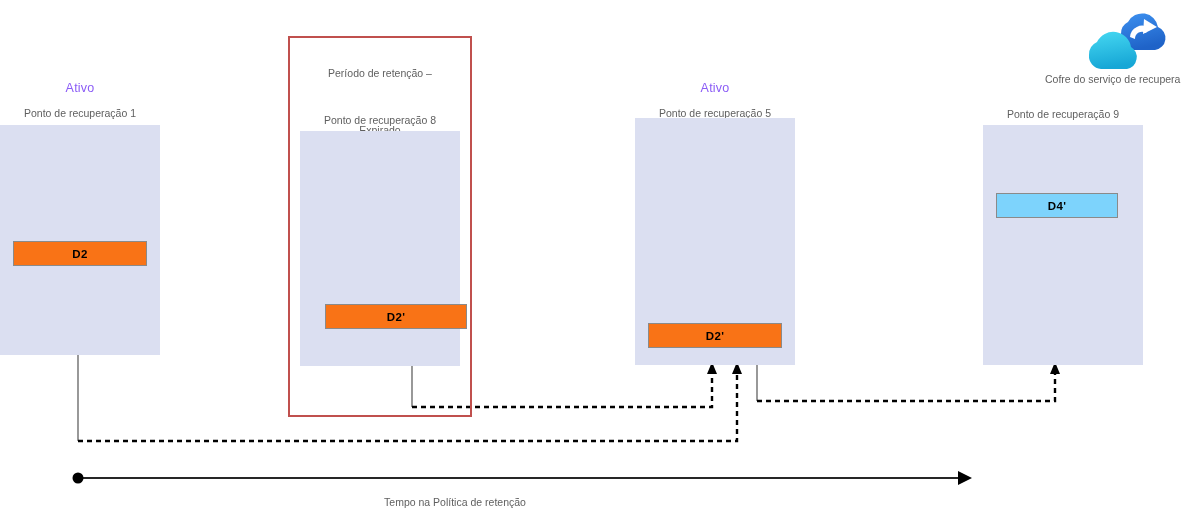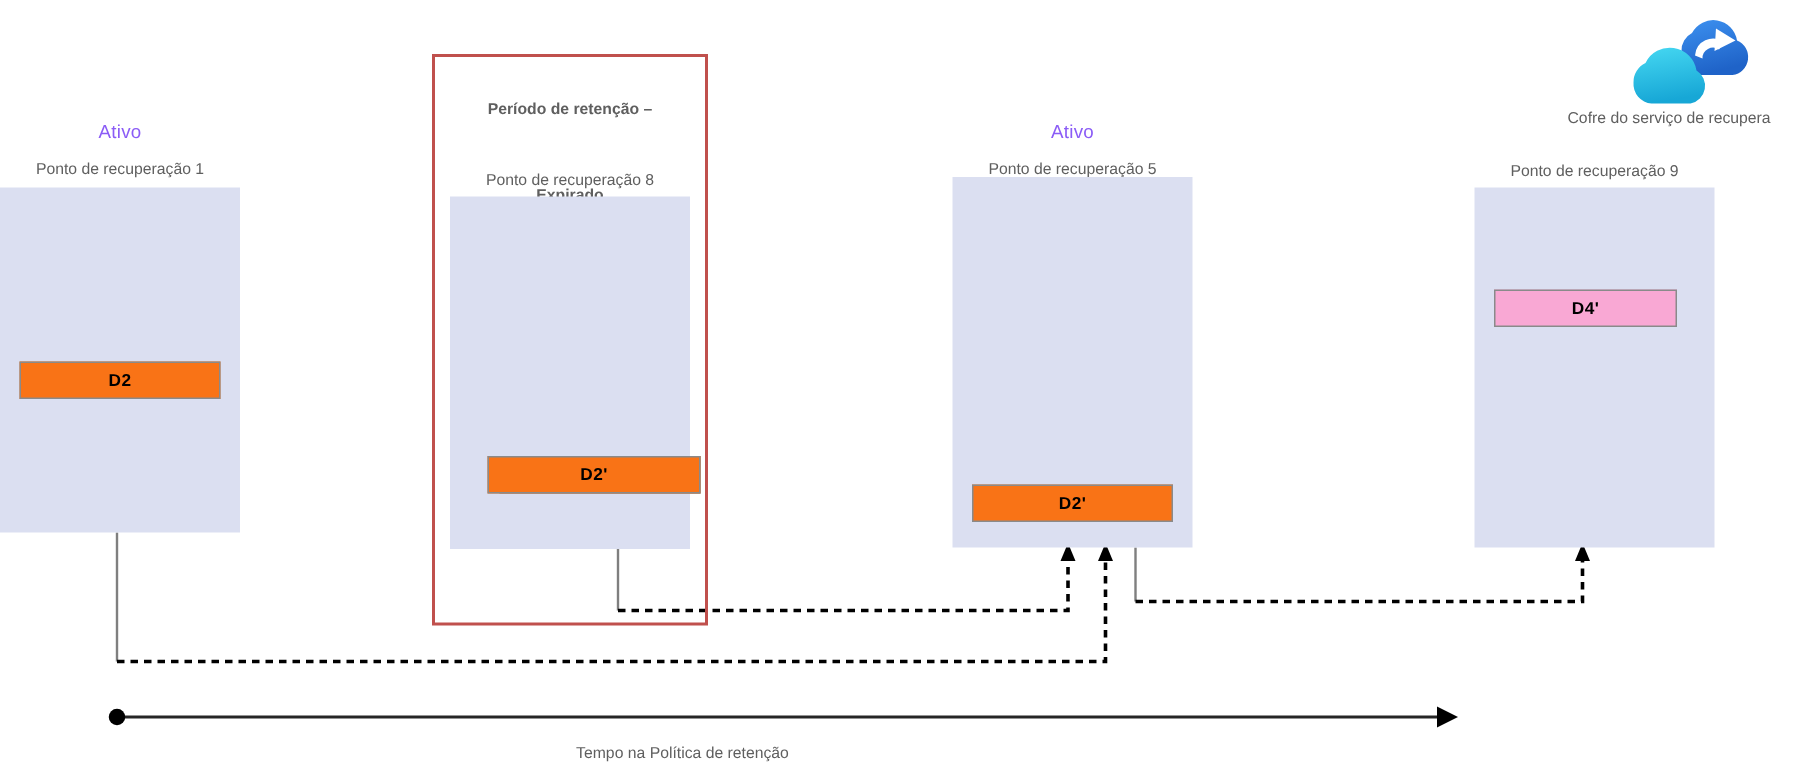--- a/index.html
+++ b/index.html
@@ -43,21 +43,20 @@
     letter-spacing: 0.2px;
     white-space: nowrap;
   }
   .rp-expired-label {
     position: absolute;
     width: 100%;
     text-align: center;
     font-size: 10.5px;
     color: #5f5f5f;
     line-height: 14px;
-    font-weight: bold;
   }
   .rp-title {
     position: absolute;
     width: 100%;
     text-align: center;
     font-size: 10.5px;
     color: #5f5f5f;
     white-space: nowrap;
   }
   .rp-box {
@@ -73,21 +72,21 @@
     font-size: 11.5px;
     font-weight: bold;
     color: #000000;
     display: flex;
     align-items: center;
     justify-content: center;
     letter-spacing: 0.3px;
   }
   .db-yellow { background: #f97316; }
   .db-blue   { background: #a3a3a3; color: #000000; margin-top: 40px; }
-  .db-orange { background: #f9a8d4; }
+  .db-orange { background: #7dd3fc; }
 
   
   #expired-frame {
     position: absolute;
     border: 2px solid #c0504d;
     background: transparent;
     z-index: 3;
     pointer-events: none;
   }
 

